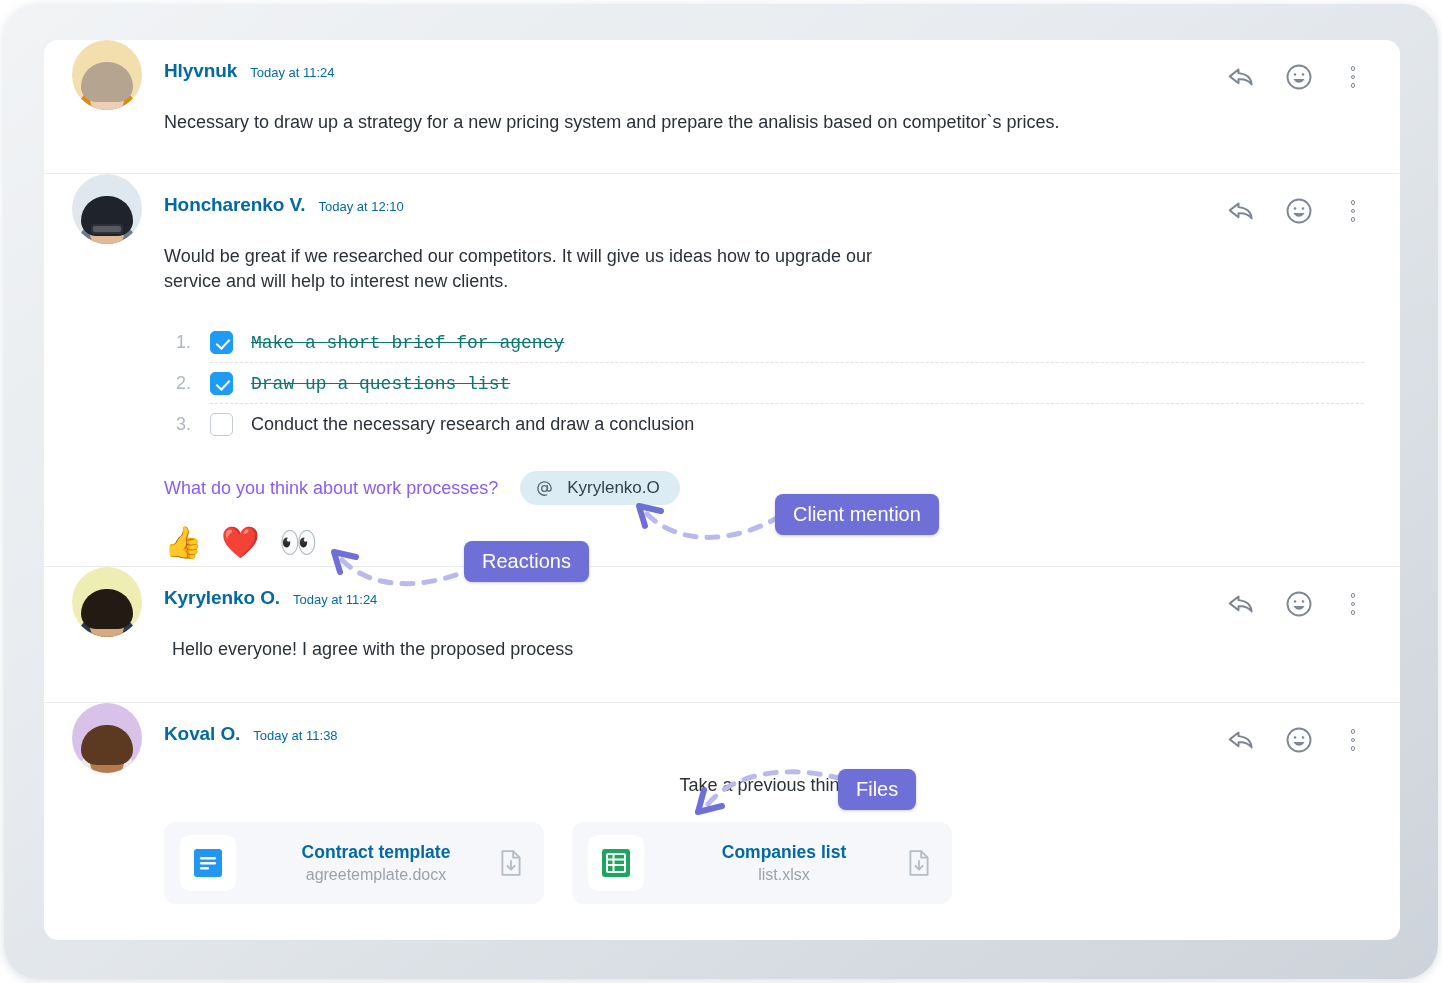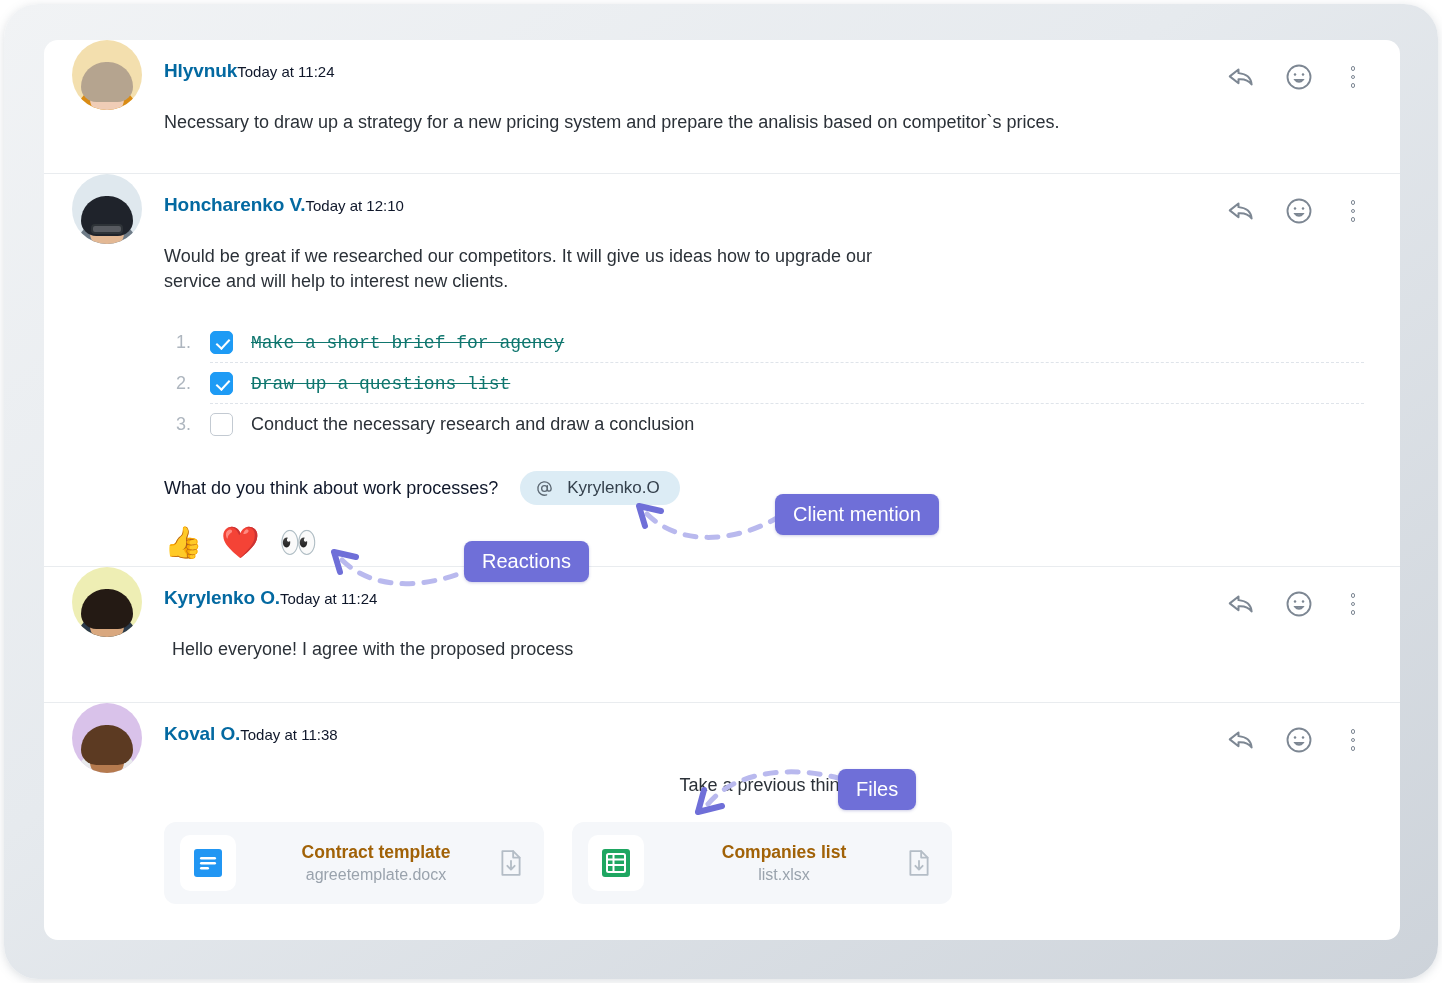--- a/index.html
+++ b/index.html
@@ -110,23 +110,23 @@
     height: 70px;
     padding-top: 20px;
   }
   .author {
     font-size: 19px;
     font-weight: bold;
     color: #0369a1;
     letter-spacing: -0.1px;
   }
   .stamp {
-    font-size: 15px;
-    color: #0f172a;
-    margin-left: 0;
+    font-size: 13px;
+    color: #0369a1;
+    margin-left: 13px;
   }
 
   .body-text {
     font-size: 18px;
     color: #2b3138;
     line-height: 25px;
   }
 
   
   .actions {
@@ -169,21 +169,21 @@
     position: absolute; left: 7.5px; top: 3.5px;
     width: 6px; height: 11px;
     border: solid #fff; border-width: 0 2.4px 2.4px 0;
     transform: rotate(43deg);
   }
   .ck-label { margin-left: 18px; font-size: 18px; color: #2b3138; }
   .ck-label.done { color: #0f766e; text-decoration: line-through; font-family: Liberation Mono, monospace; }
 
   
   .mention-line { display: flex; align-items: center; margin-top: 26px; }
-  .mention-q { font-size: 18px; color: #0f172a; }
+  .mention-q { font-size: 18px; color: #8b5cf6; }
   .mention-chip {
     margin-left: 22px;
     display: inline-flex; align-items: center; gap: 13px;
     background: #dcecf5; border-radius: 18px;
     padding: 7px 20px 7px 15px; cursor: pointer;
   }
   .at-ico { width: 19px; height: 19px; color: #5c6873; display: block; }
   .mention-name { font-size: 17px; color: #34404c; }
 
   
@@ -197,21 +197,21 @@
     background: #f5f7fa; border-radius: 12px;
     display: flex; align-items: center;
     padding: 0 20px 0 16px; cursor: pointer;
   }
   .file-tile {
     width: 56px; height: 56px; border-radius: 10px; background: #fff;
     display: flex; align-items: center; justify-content: center;
     flex: 0 0 auto; margin-right: 18px;
   }
   .file-meta { flex: 1 1 auto; min-width: 0; }
-  .file-title { font-size: 17.5px; font-weight: bold; color: #a16207; }
+  .file-title { font-size: 17.5px; font-weight: bold; color: #0369a1; }
   .file-sub { font-size: 16px; color: #9aa3ad; margin-top: 3px; }
   .dl-ico { width: 26px; height: 28px; color: #b4bdc6; flex: 0 0 auto; }
 
   
   .anno {
     position: absolute;
     background: #6f6fd8;
     color: #fff;
     border-radius: 8px;
     font-size: 20px;

